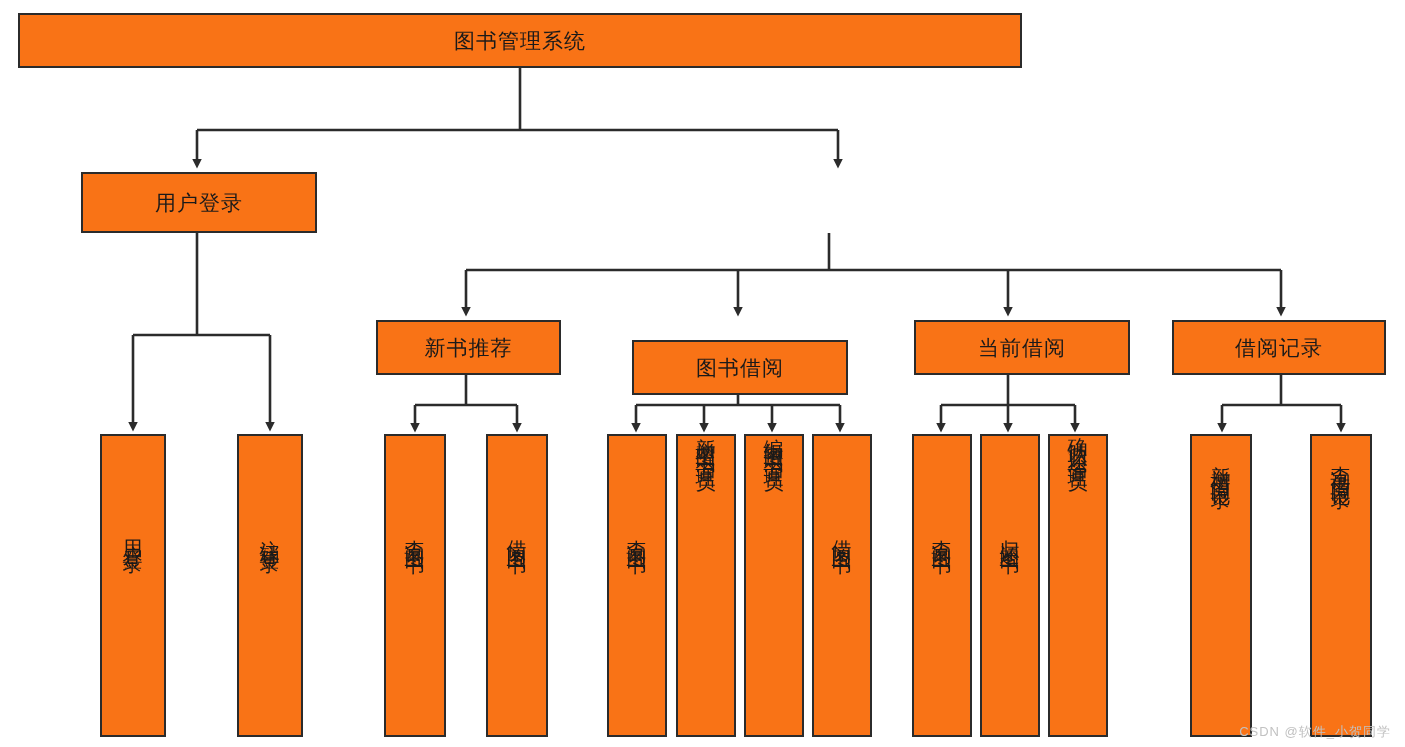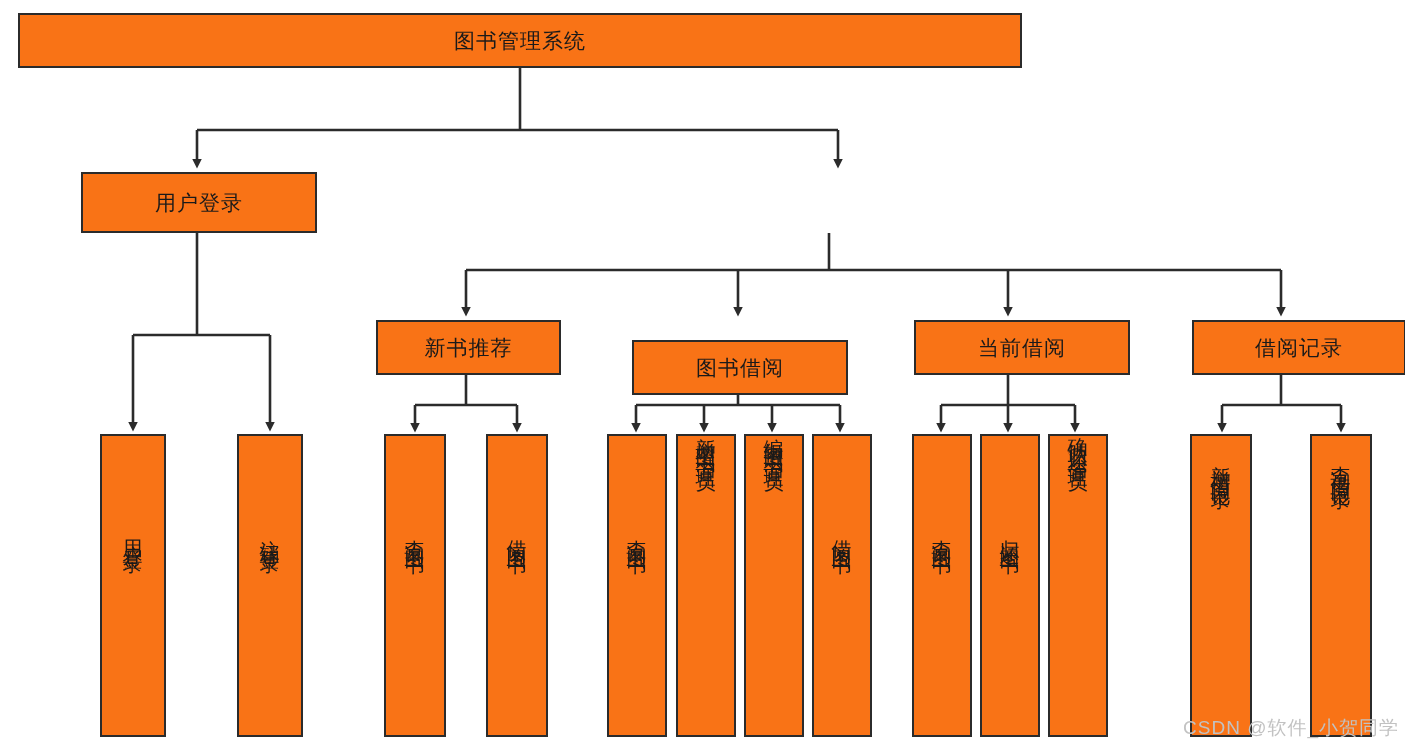--- a/index.html
+++ b/index.html
@@ -53,23 +53,23 @@
     letter-spacing:5px;
     line-height:1;
     white-space:nowrap;
     display:block;
   }
   .vert.short .vlabel{ margin-top:88px; }
   .vert.long  .vlabel{ margin-top:14px; }
   .vert.xlong .vlabel{ margin-top:-14px; }
   .watermark{
     position:absolute;
-    right:6px;
+    right:14px;
     bottom:6px;
-    font-size:19px;
+    font-size:13px;
     color:#c2c2c2;
     letter-spacing:1px;
     white-space:nowrap;
     z-index:5;
   }
 </style>
 </head>
 <body>
 
 <div id="diagram-root">
@@ -124,21 +124,21 @@
     </g>
   </svg>
 
   <div class="node horiz root" style="left:18px;top:13px;width:1004px;height:55px;">图书管理系统</div>
 
   <div class="node horiz" style="left:81px;top:172px;width:236px;height:61px;">用户登录</div>
 
   <div class="node horiz" style="left:376px;top:320px;width:185px;height:55px;">新书推荐</div>
   <div class="node horiz" style="left:632px;top:320px;width:216px;height:55px;margin-top:20px;">图书借阅</div>
   <div class="node horiz" style="left:906px;top:320px;width:216px;height:55px;margin-left:8px;">当前借阅</div>
-  <div class="node horiz" style="left:1172px;top:320px;width:214px;height:55px;margin-left:20px;">借阅记录</div>
+  <div class="node horiz" style="left:1172px;top:320px;width:214px;height:55px;">借阅记录</div>
 
   <div class="node vert short" style="left:100px;top:434px;width:66px;height:303px;">
     <span class="vlabel">用户登录</span>
   </div>
   <div class="node vert short" style="left:237px;top:434px;width:66px;height:303px;">
     <span class="vlabel">注销登录</span>
   </div>
 
   <div class="node vert short" style="left:384px;top:434px;width:62px;height:303px;">
     <span class="vlabel">查询图书</span>

